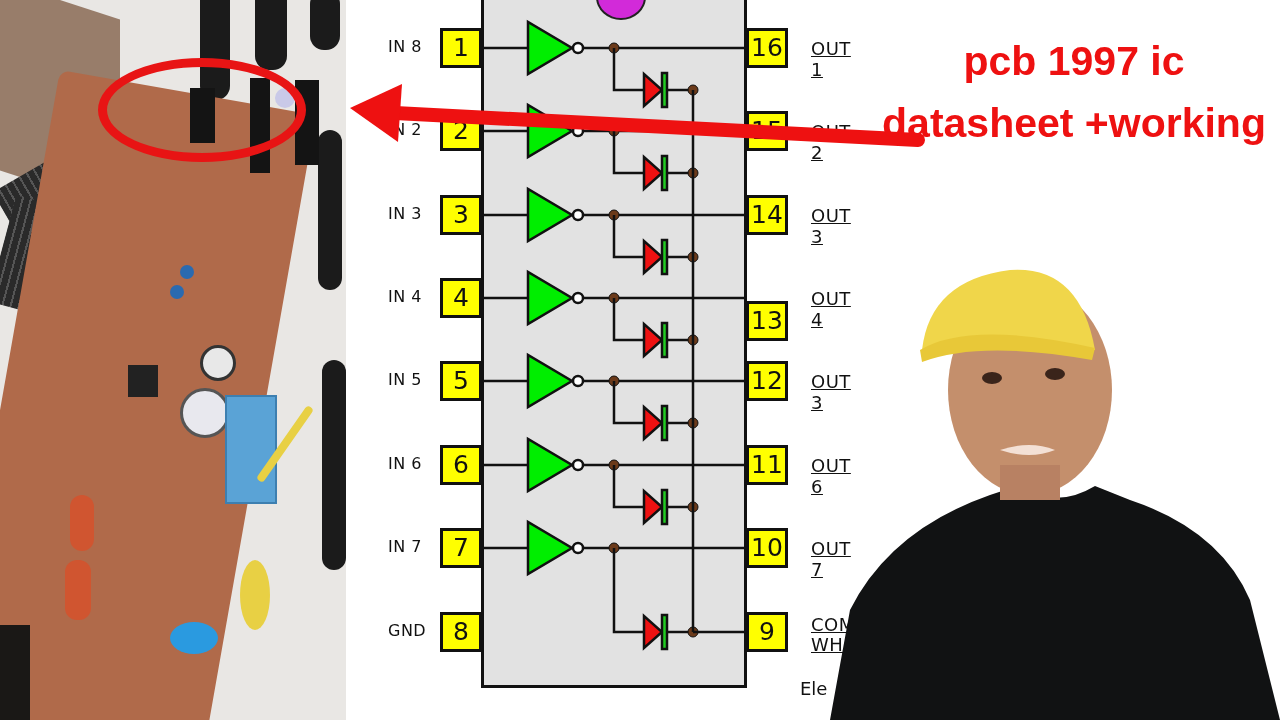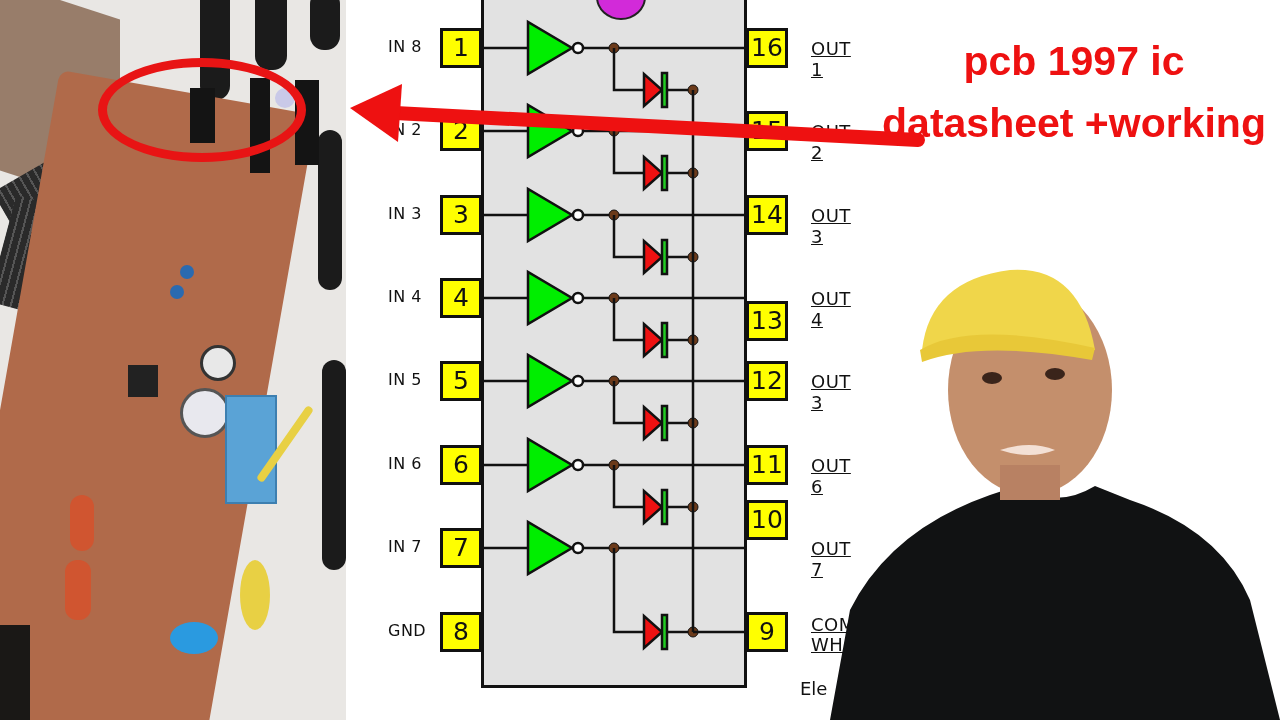--- a/index.html
+++ b/index.html
@@ -177,21 +177,21 @@
         <div class="pin right" style="top: 111px;">15</div>
         <div class="pinlabel right" style="top: 121px;">OUT 2</div>
         <div class="pin right" style="top: 195px;">14</div>
         <div class="pinlabel right" style="top: 205px;">OUT 3</div>
         <div class="pin right" style="top: 278px; margin-top: 23px;">13</div>
         <div class="pinlabel right" style="top: 288px;">OUT 4</div>
         <div class="pin right" style="top: 361px;">12</div>
         <div class="pinlabel right" style="top: 371px;">OUT 3</div>
         <div class="pin right" style="top: 445px;">11</div>
         <div class="pinlabel right" style="top: 455px;">OUT 6</div>
-        <div class="pin right" style="top: 500px;">10</div>
+        <div class="pin right" style="top: 528px;">10</div>
         <div class="pinlabel right" style="top: 538px;">OUT 7</div>
         <div class="pin right" style="top: 612px;">9</div>
         <div class="pinlabel right" style="top: 614px;">COM</div>
         <div class="pinlabel right" style="top: 634px;">WHE</div>
       </div>
     <div class="footer-text">Ele</div>
   </div>
 
   <svg class="arrow" width="1280" height="720">
     <line x1="918" y1="140" x2="395" y2="113" stroke="#ee1111" stroke-width="14" stroke-linecap="round"></line>

